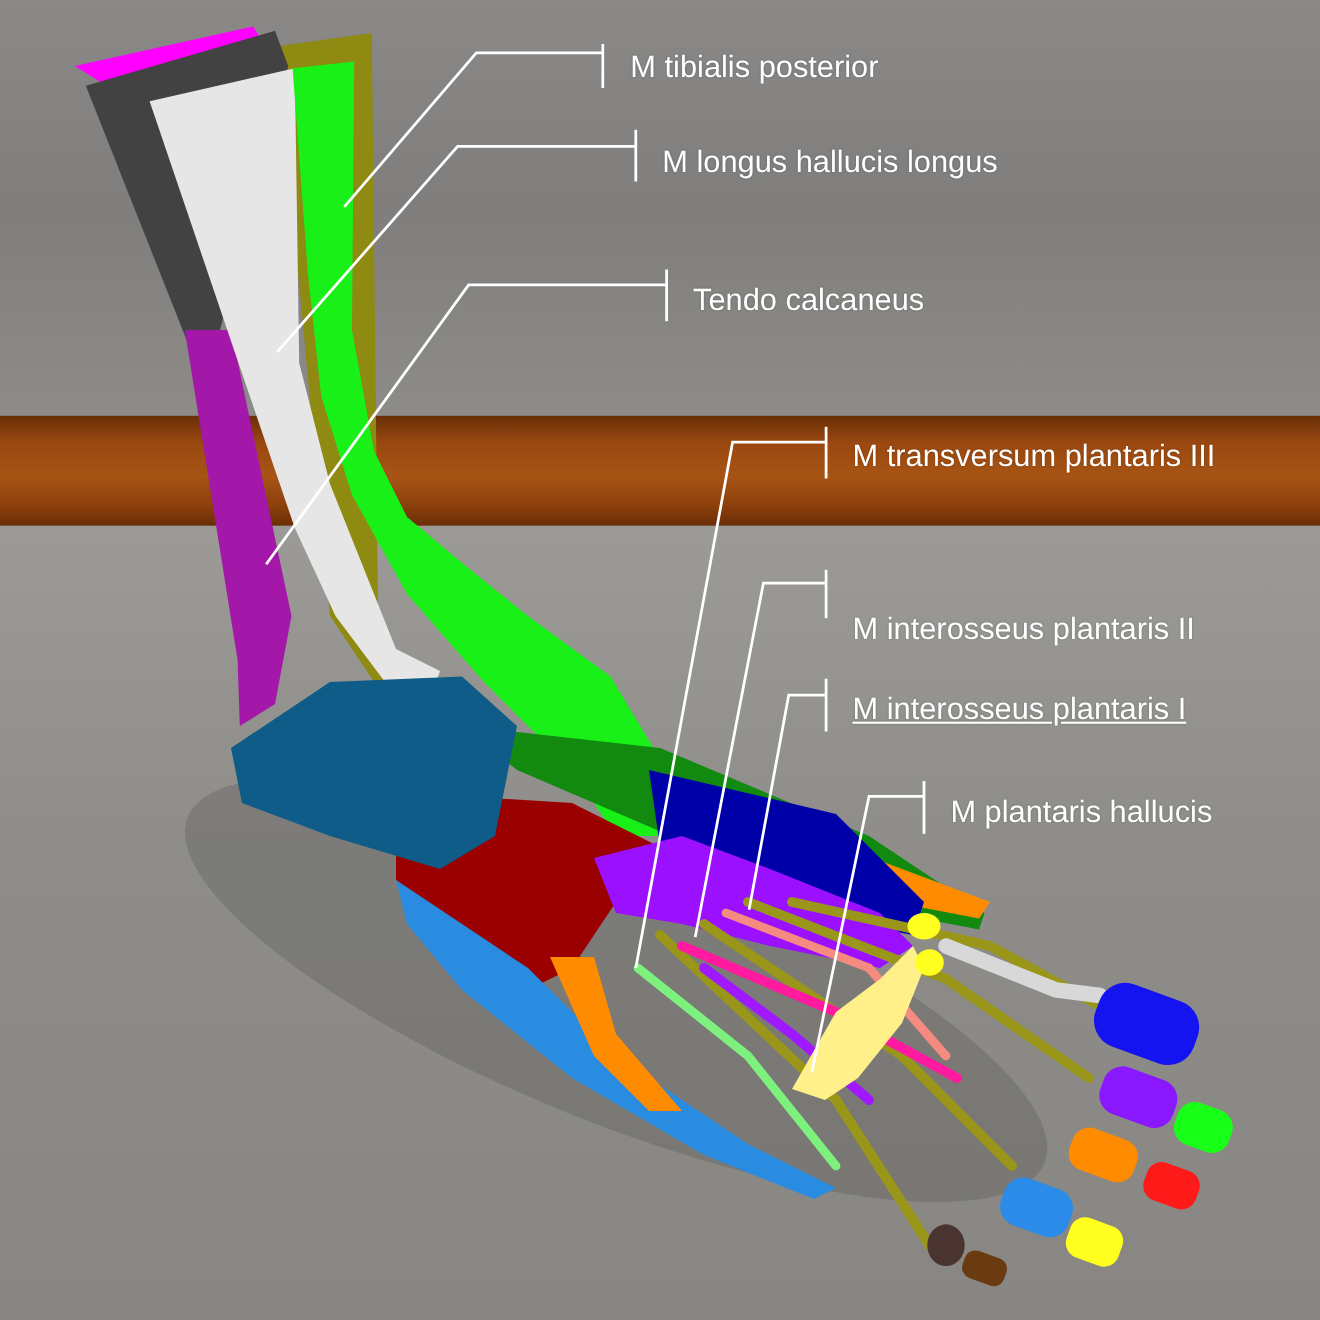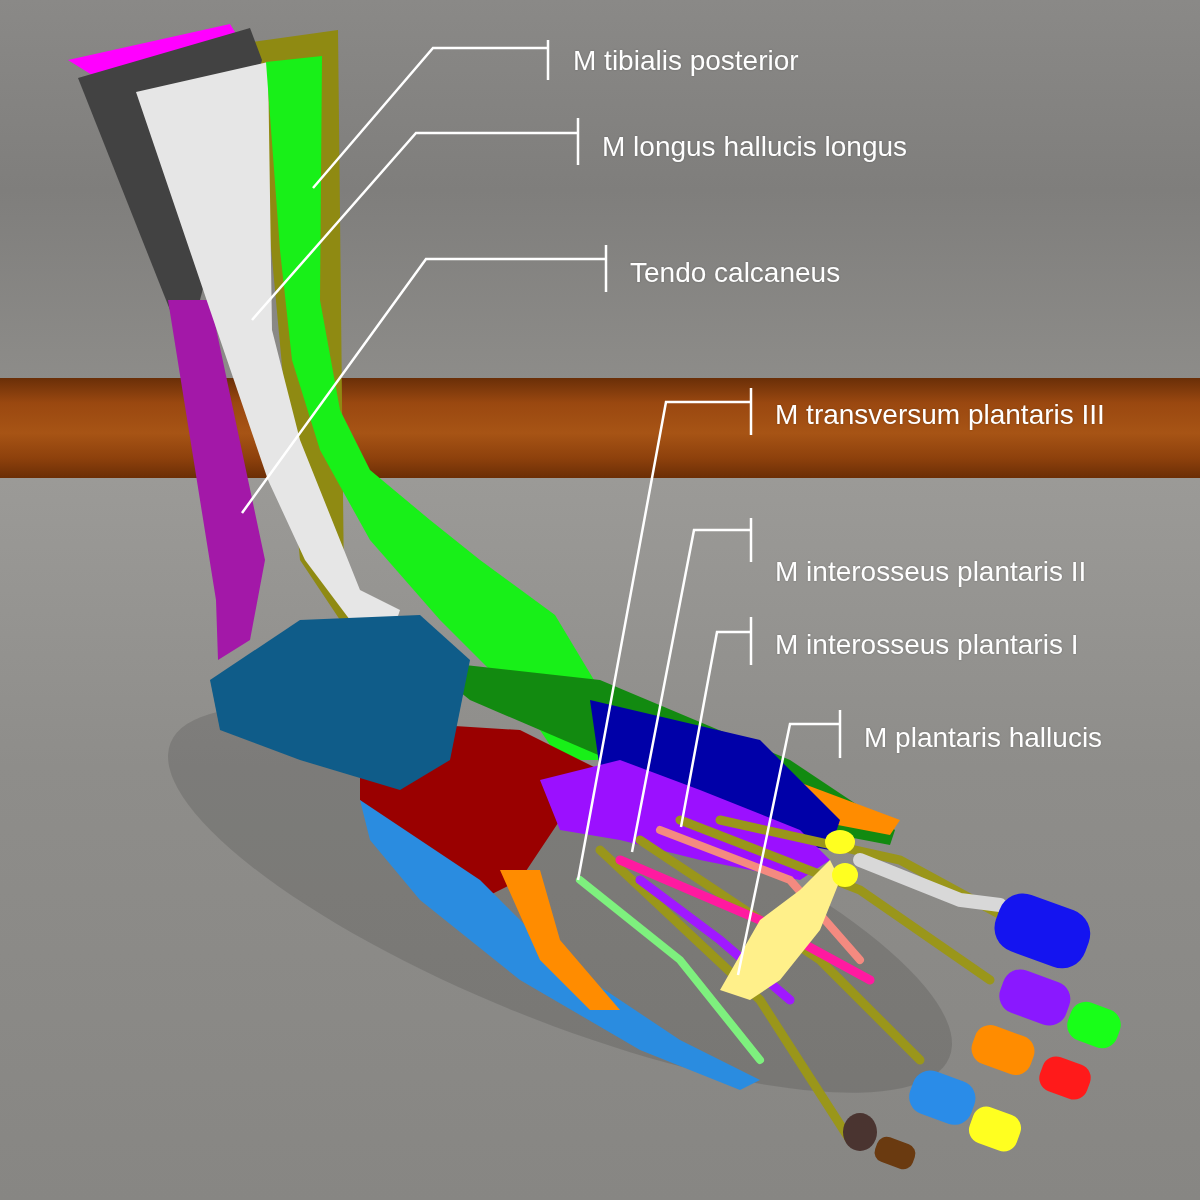--- a/index.html
+++ b/index.html
@@ -100,15 +100,15 @@
       <polyline points="738,975 790,724 840,724"></polyline>
       <line x1="840" y1="710" x2="840" y2="758"></line>
     </g>
   </svg>
 
   <div class="label" style="left:573px;top:45px;">M tibialis posterior</div>
   <div class="label" style="left:602px;top:131px;">M longus hallucis longus</div>
   <div class="label" style="left:630px;top:257px;">Tendo calcaneus</div>
   <div class="label" style="left:775px;top:399px;">M transversum plantaris III</div>
   <div class="label" style="left:775px;top:528px;margin-top:28px;">M interosseus plantaris II</div>
-  <div class="label" style="left:775px;top:629px;">M interosseus plantaris I</div>
+  <div class="label" style="left:775px;top:629px;text-decoration:underline;">M interosseus plantaris I</div>
   <div class="label" style="left:864px;top:722px;">M plantaris hallucis</div>
 </div>
 
 </body></html>

